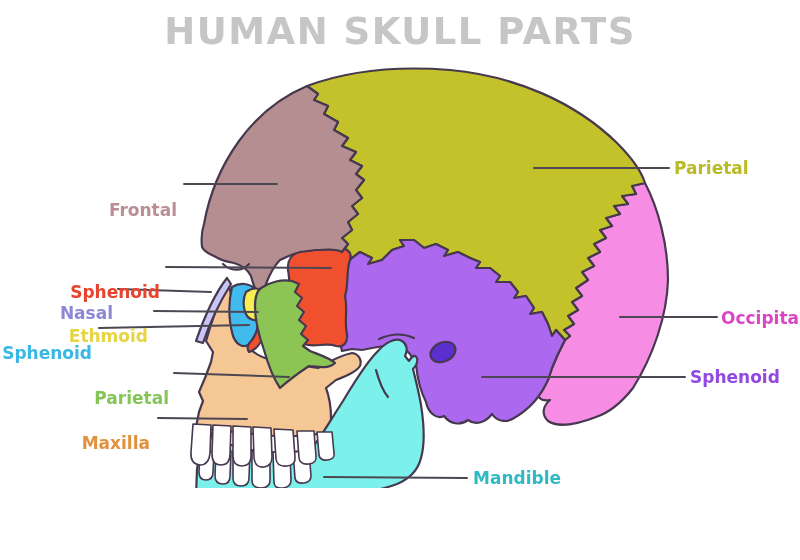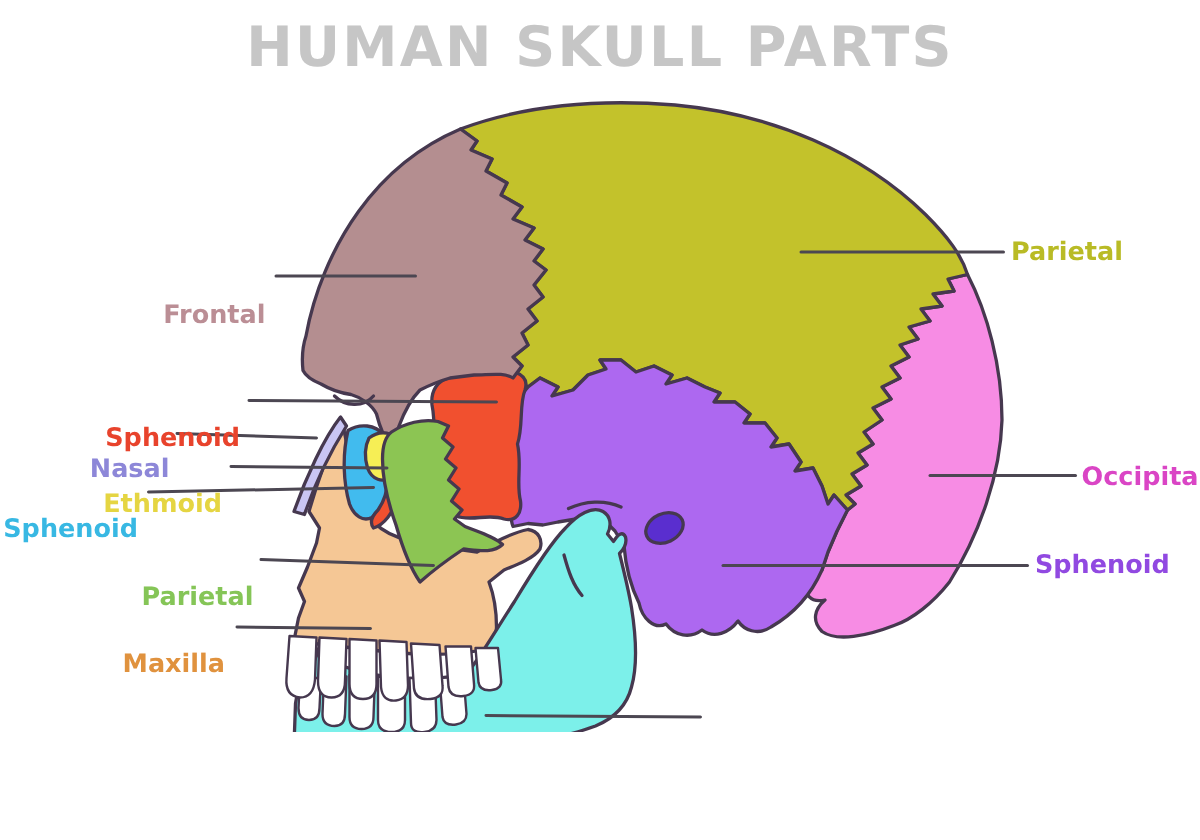--- a/index.html
+++ b/index.html
@@ -170,14 +170,15 @@
   <div class="lbl right-align" style="right: 631px; top: 373px; color: rgb(133, 197, 87);">Parietal</div>
 
   <div class="lbl right-align" style="right: 650px; top: 418px; color: rgb(224, 146, 62);">Maxilla</div>
 
   <div class="lbl" style="left: 674px; top: 168px; color: rgb(185, 187, 37);">Parietal</div>
 
   <div class="lbl" style="left: 721px; top: 318px; color: rgb(218, 69, 197);">Occipital</div>
 
   <div class="lbl" style="left: 690px; top: 377px; color: rgb(145, 73, 225);">Sphenoid</div>
 
+  <div class="lbl" style="left: 473px; top: 478px; color: rgb(47, 185, 194);">Mandible</div>
 
 </div>
 
 </body></html>

